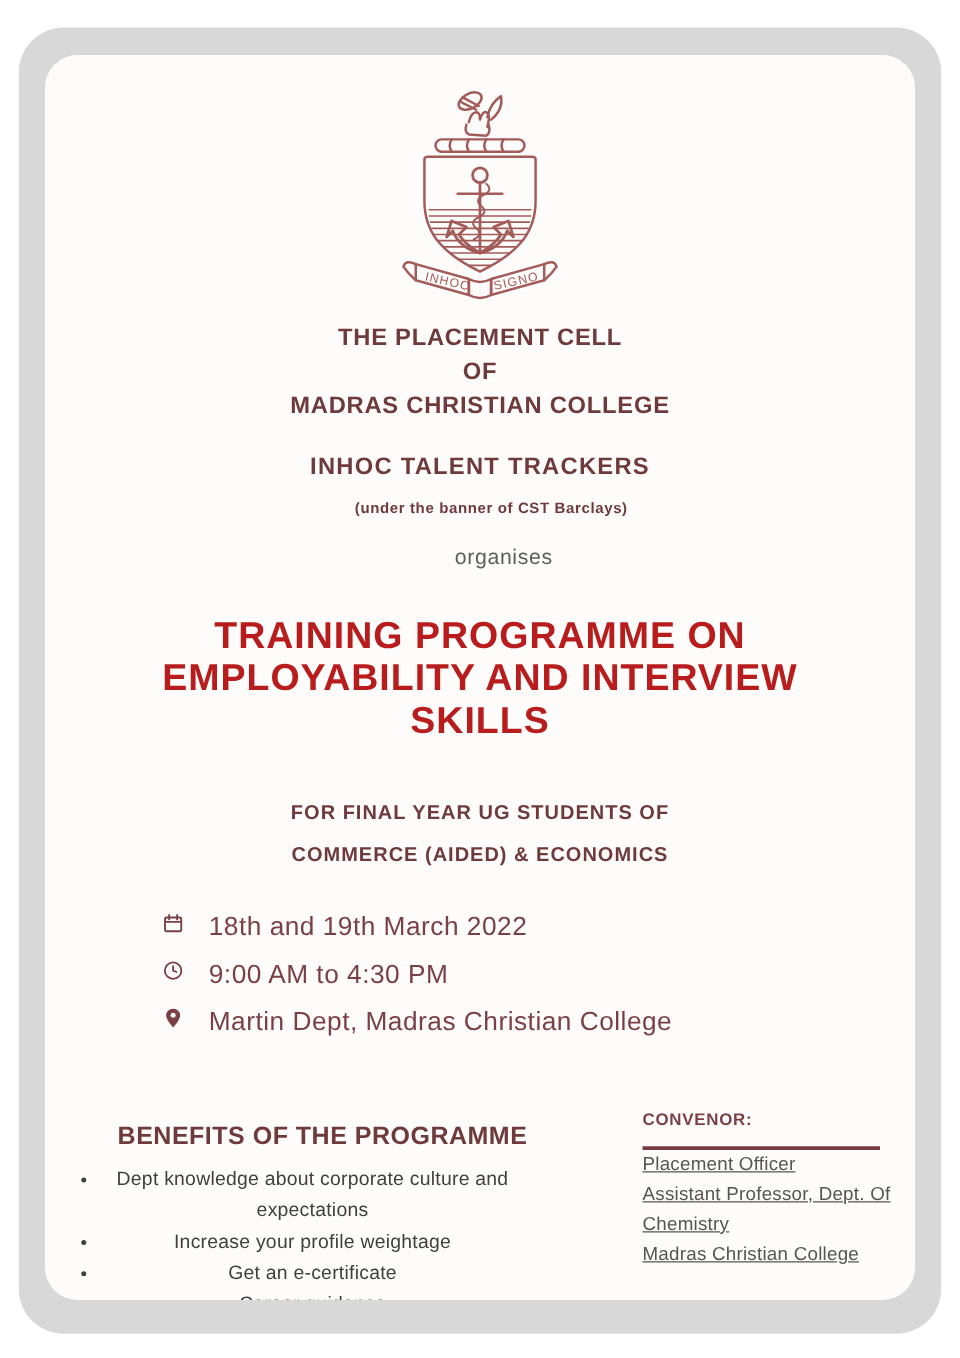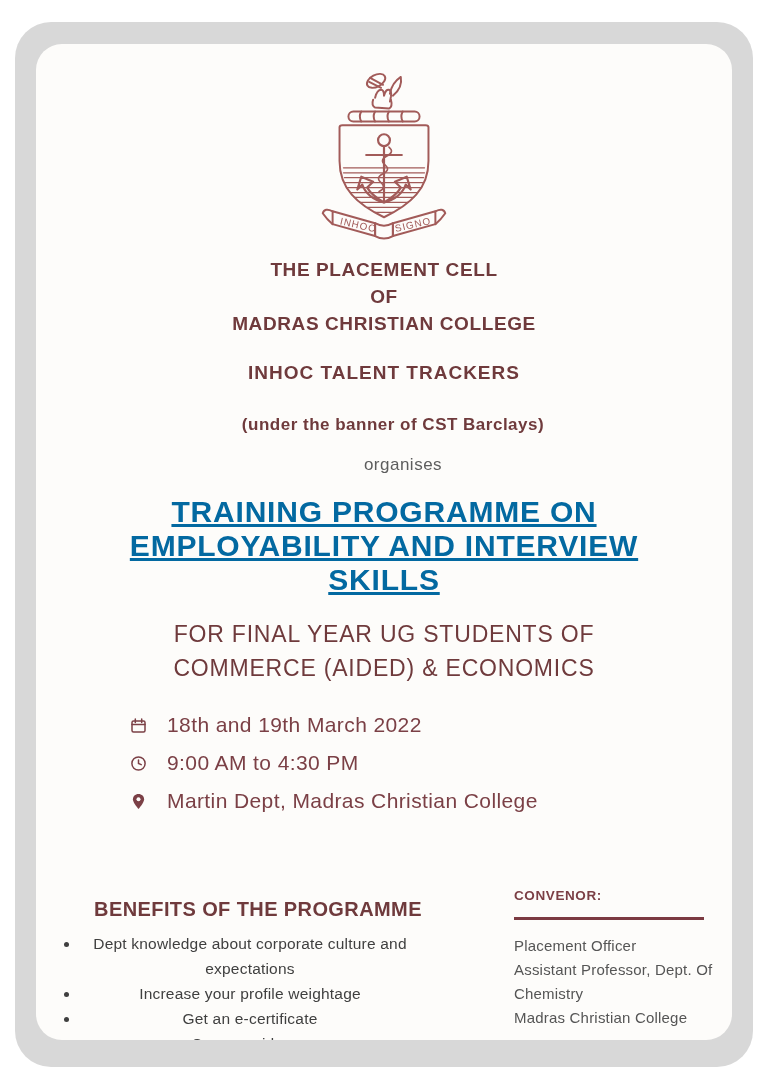--- a/index.html
+++ b/index.html
@@ -9,40 +9,40 @@
          background:#d8d8d8;border-radius:36px;}
   .card{position:absolute;left:36px;right:36px;top:44px;bottom:46px;
         background:#fdfcfa;border-radius:26px;text-align:center;overflow:hidden;}
   .crest{margin-top:24px;}
   .org{margin-top:12px;font-weight:bold;font-size:19px;line-height:27px;
        color:#6f3a3c;letter-spacing:.6px;}
   .muted{color:#5d5d5d;font-size:17px;letter-spacing:.5px;}
   .assoc{margin-top:8px;line-height:24px;}
   .partner{margin-top:24px;font-weight:bold;font-size:19px;line-height:24px;
            color:#6f3a3c;letter-spacing:1px;}
-  .partner-sub{margin-top:28px;font-weight:bold;font-size:17px;line-height:24px;
+  .partner-sub{margin-top:8px;font-weight:bold;font-size:12px;line-height:24px;
            color:#6f3a3c;letter-spacing:.5px;padding-left:18px;}
   .organises{margin-top:16px;line-height:24px;margin-left:38px;}
-  .main-title{margin-top:18px;font-weight:bold;font-size:30px;line-height:34px;
-              color:#0369a1;letter-spacing:.8px;text-decoration:underline;}
-  .audience{margin-top:20px;font-weight:normal;font-size:23px;line-height:34px;
+  .main-title{margin-top:34px;font-weight:bold;font-size:30px;line-height:34px;
+              color:#b91c1c;letter-spacing:.8px;}
+  .audience{margin-top:40px;font-weight:bold;font-size:16px;line-height:34px;
             color:#6f3a3c;letter-spacing:.8px;}
   .details{margin:28px 0 0 94px;text-align:left;}
-  .detail-row{display:flex;align-items:center;height:24px;margin-bottom:14px;}
+  .detail-row{display:flex;height:24px;margin-bottom:14px;}
   .detail-icon{width:17px;height:17px;flex:0 0 17px;margin-right:20px;}
   .detail-text{font-size:21px;color:#7b4046;letter-spacing:.4px;}
   .benefits{position:absolute;left:22px;top:854px;width:400px;text-align:center;}
   .benefits h3{margin:0;font-size:20px;font-weight:bold;color:#6f3a3c;letter-spacing:.4px;}
   .benefits ul{margin:10px 0 0 0;padding-left:22px;width:340px;}
   .benefits li{font-size:15.5px;color:#3f3f3f;line-height:25px;letter-spacing:.2px;}
   .convenor{position:absolute;left:478px;top:844px;width:215px;text-align:left;}
   .conv-label{font-size:13.5px;font-weight:bold;color:#7b3f45;letter-spacing:.6px;}
   .conv-name{margin-top:7px;font-size:14.5px;color:#8a4b51;letter-spacing:1.4px;}
   .conv-rule{margin-top:14px;width:190px;height:0;border-top:3px solid #7b3a41;}
-  .conv-body{margin-top:14px;font-size:15px;color:#555555;line-height:24px;letter-spacing:.2px;}
+  .conv-body{font-size:15px;color:#555555;line-height:24px;letter-spacing:.2px;text-decoration:underline;}
 </style>
 </head>
 <body>
 
 <div class="page">
   <div class="frame"></div>
   <div class="card">
 
     
     <svg class="crest" width="168" height="172" viewBox="0 0 170 174" fill="none" stroke="#a25b59" stroke-width="2" stroke-linecap="round" stroke-linejoin="round">

